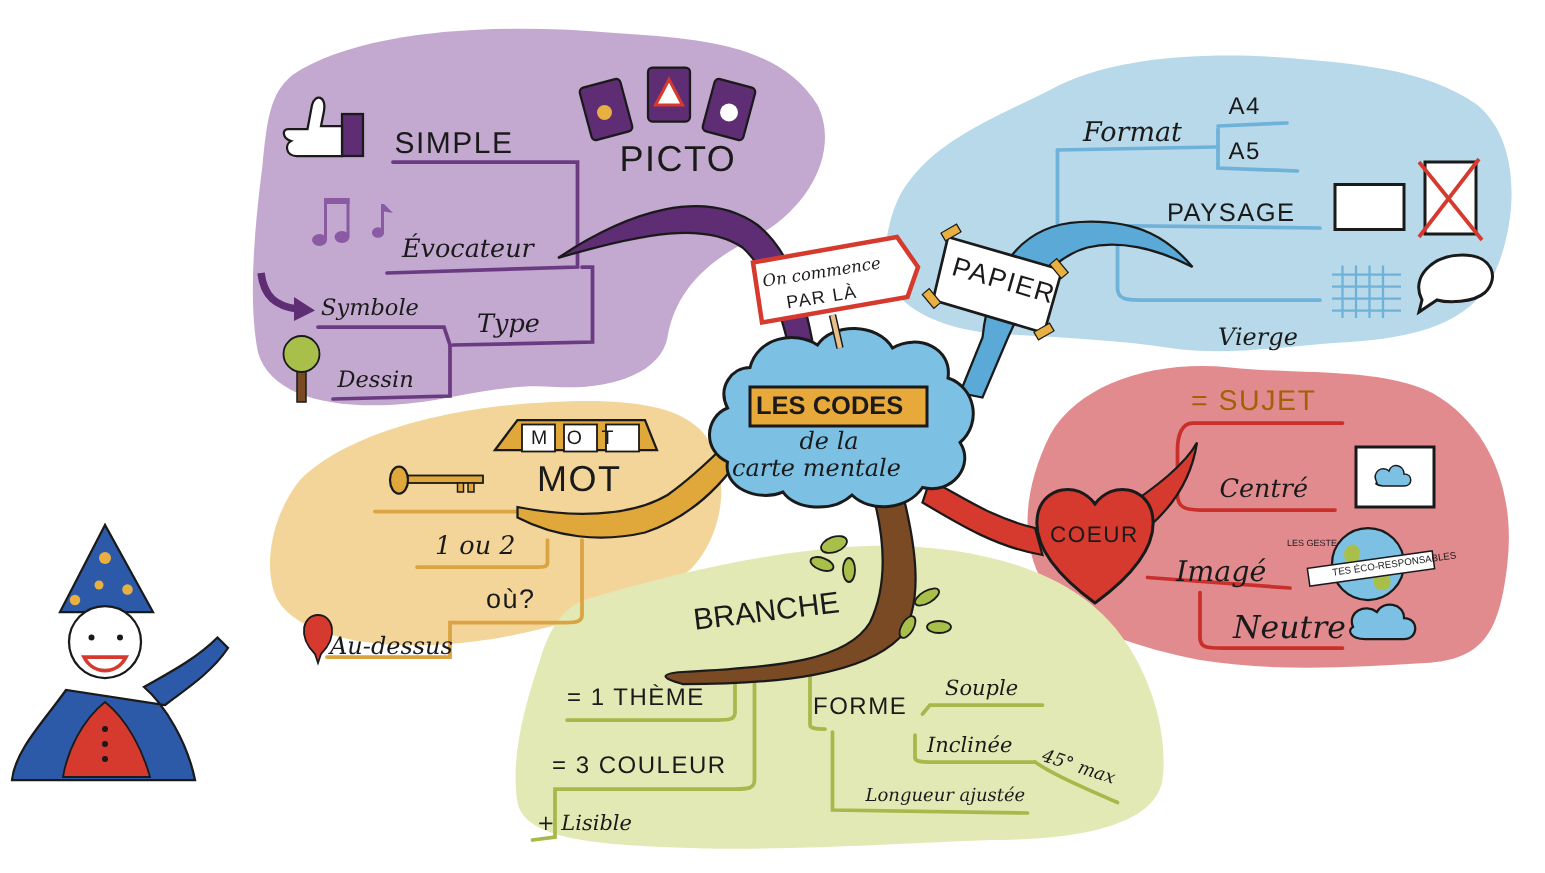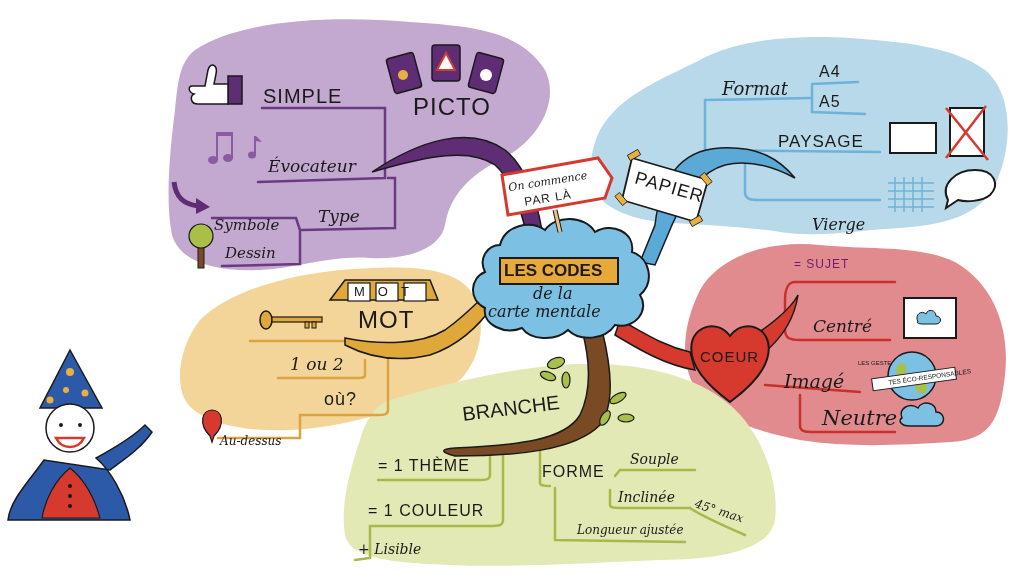--- a/index.html
+++ b/index.html
@@ -193,50 +193,50 @@
 <div class="lbl script" style="left:533px;top:286px;font-size:16px;">de la</div>
 <div class="lbl script" style="left:488px;top:304px;font-size:16px;">carte mentale</div>
 <div class="lbl script" style="left:508px;top:176px;font-size:11px;transform:rotate(-9deg);">On commence</div>
 <div class="lbl caps" style="left:524px;top:192px;font-size:12px;transform:rotate(-9deg);">PAR LÀ</div>
 
 
 <div class="lbl caps" style="left:413px;top:95px;font-size:24px;">PICTO</div>
 <div class="lbl caps" style="left:263px;top:86px;font-size:20px;">SIMPLE</div>
 <div class="lbl script" style="left:268px;top:158px;font-size:17px;">Évocateur</div>
 <div class="lbl script" style="left:318px;top:208px;font-size:17px;">Type</div>
-<div class="lbl script" style="left:214px;top:198px;font-size:15px;margin-top:20px;">Symbole</div>
+<div class="lbl script" style="left:214px;top:198px;font-size:15px;">Symbole</div>
 <div class="lbl script" style="left:225px;top:246px;font-size:15px;">Dessin</div>
 
 
 <div class="lbl caps" style="left:634px;top:178px;font-size:18px;transform:rotate(16deg);">PAPIER</div>
 <div class="lbl script" style="left:722px;top:80px;font-size:18px;">Format</div>
 <div class="lbl caps" style="left:819px;top:64px;font-size:16px;">A4</div>
 <div class="lbl caps" style="left:819px;top:94px;font-size:16px;">A5</div>
 <div class="lbl caps" style="left:778px;top:133px;font-size:17px;">PAYSAGE</div>
 <div class="lbl script" style="left:812px;top:182px;font-size:16px;margin-top:35px;">Vierge</div>
 
 
 <div class="lbl caps" style="left:700px;top:349px;font-size:15px;">COEUR</div>
-<div class="lbl caps" style="left:794px;top:258px;font-size:12px;color:#701a75;">= SUJET</div>
+<div class="lbl caps" style="left:794px;top:258px;font-size:19px;color:#a16207;">= SUJET</div>
 <div class="lbl script" style="left:813px;top:318px;font-size:17px;">Centré</div>
 <div class="lbl script" style="left:784px;top:372px;font-size:19px;">Imagé</div>
 <div class="lbl caps" style="left:858px;top:360px;font-size:6px;letter-spacing:0;">LES GESTE</div>
 <div class="lbl caps" style="left:888px;top:374px;font-size:6.5px;letter-spacing:0;transform:rotate(-8deg);">TES ÉCO-RESPONSABLES</div>
 <div class="lbl script" style="left:822px;top:408px;font-size:21px;">Neutre</div>
 
 
 <div class="lbl caps" style="left:354px;top:285px;font-size:13px;letter-spacing:13px;"><span>M</span><span>O</span><span>T</span></div>
 <div class="lbl caps" style="left:358px;top:308px;font-size:24px;">MOT</div>
 <div class="lbl script" style="left:290px;top:356px;font-size:17px;">1 ou 2</div>
 <div class="lbl caps" style="left:324px;top:390px;font-size:18px;">où?</div>
-<div class="lbl script" style="left:220px;top:423px;font-size:12px;margin-top:12px;">Au-dessus</div>
+<div class="lbl script" style="left:220px;top:423px;font-size:16px;">Au-dessus</div>
 
 
 <div class="lbl caps" style="left:462px;top:398px;font-size:20px;letter-spacing:0;transform:rotate(-7deg);">BRANCHE</div>
 <div class="lbl caps" style="left:378px;top:458px;font-size:16px;">= 1 THÈME</div>
-<div class="lbl caps" style="left:368px;top:503px;font-size:16px;">= 1 COULEUR</div>
+<div class="lbl caps" style="left:368px;top:503px;font-size:16px;">= 3 COULEUR</div>
 <div class="lbl script" style="left:358px;top:542px;font-size:14px;">+ Lisible</div>
 <div class="lbl caps" style="left:542px;top:464px;font-size:16px;text-align:right;">FORME</div>
 <div class="lbl script" style="left:630px;top:452px;font-size:14px;">Souple</div>
 <div class="lbl script" style="left:618px;top:490px;font-size:14px;">Inclinée</div>
 <div class="lbl script" style="left:694px;top:505px;font-size:12px;transform:rotate(18deg);">45° max</div>
 <div class="lbl script" style="left:560px;top:524px;font-size:12px;margin-left:17px;">Longueur ajustée</div>
 </div>
 
 </body></html>

